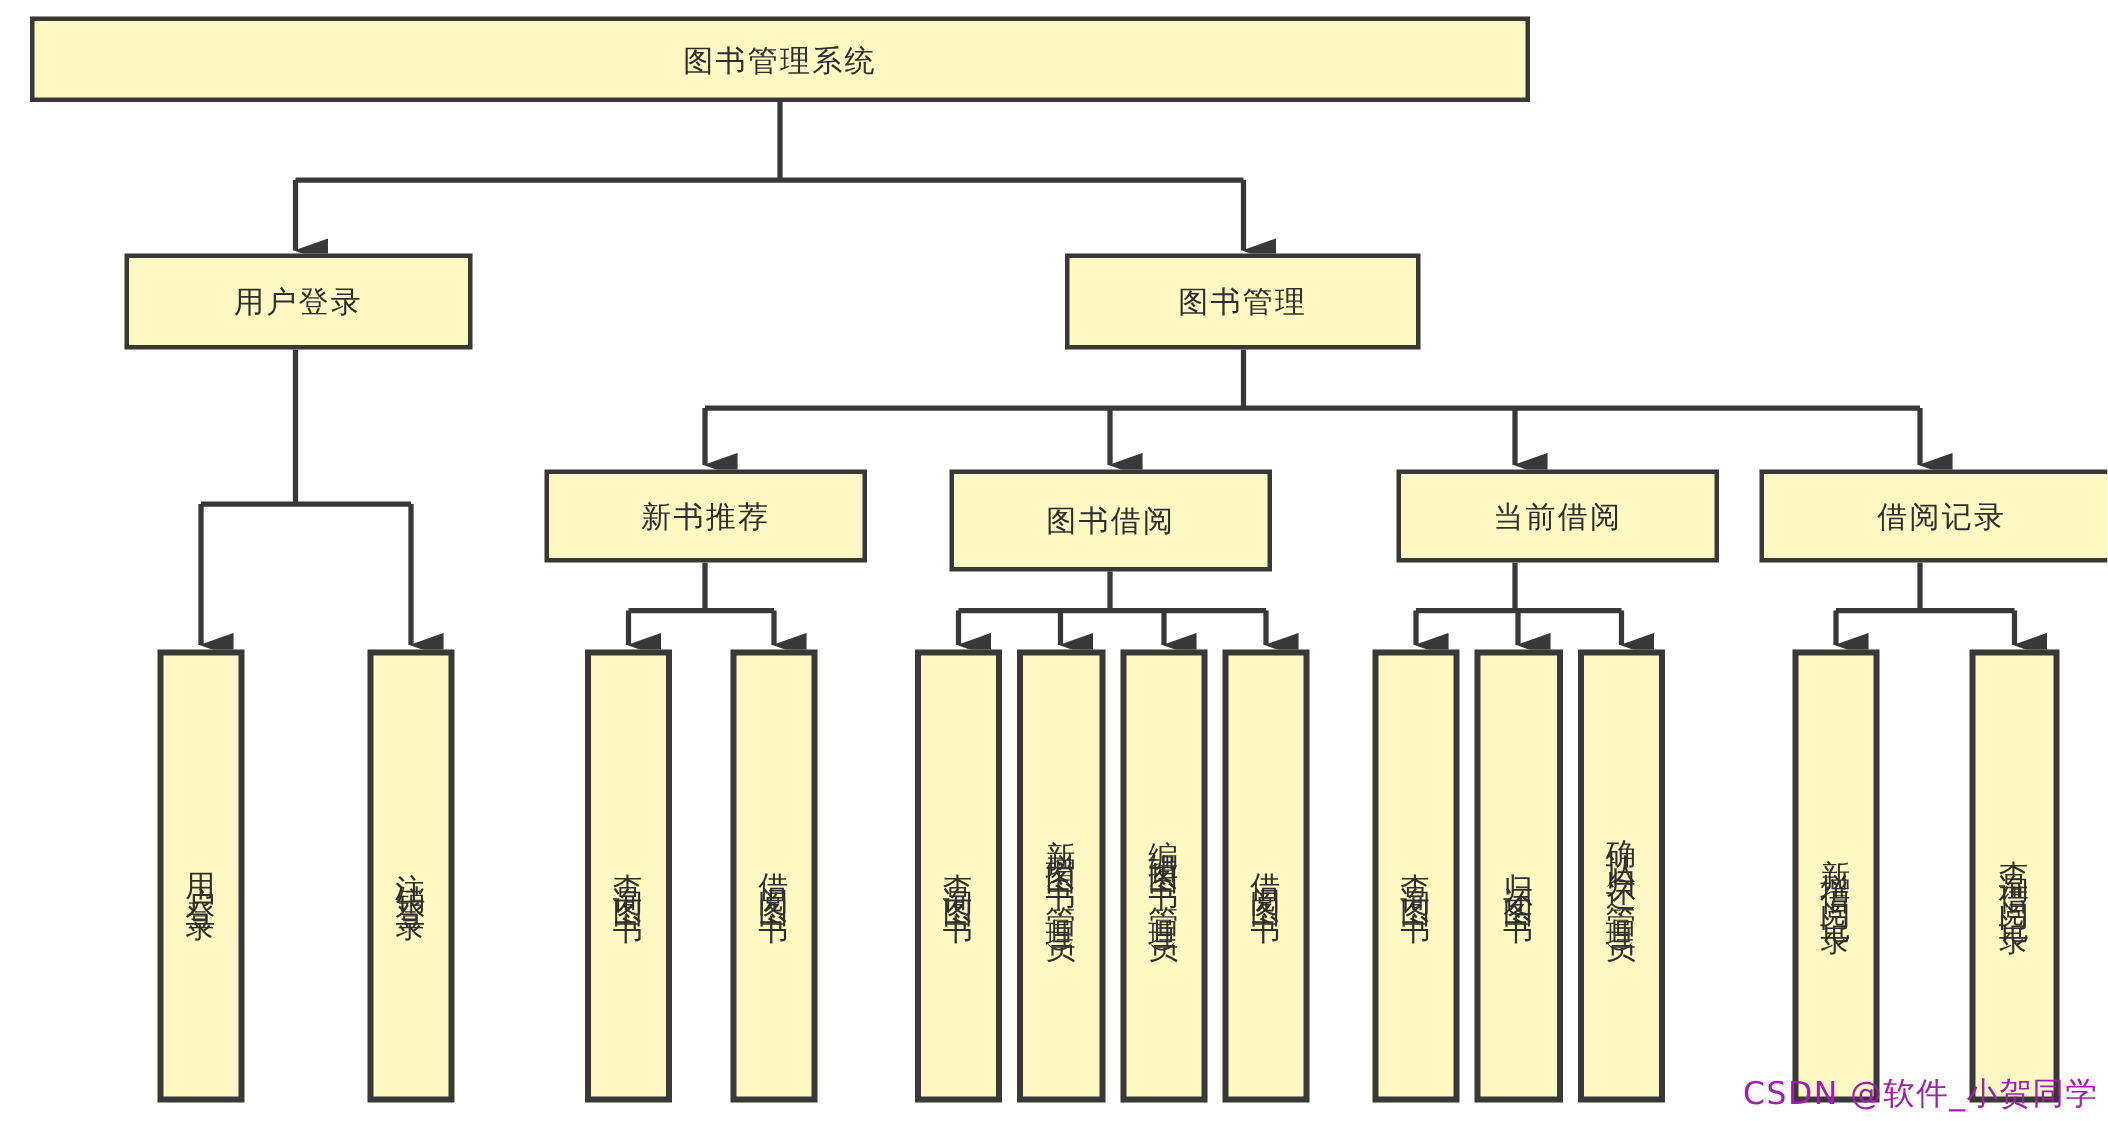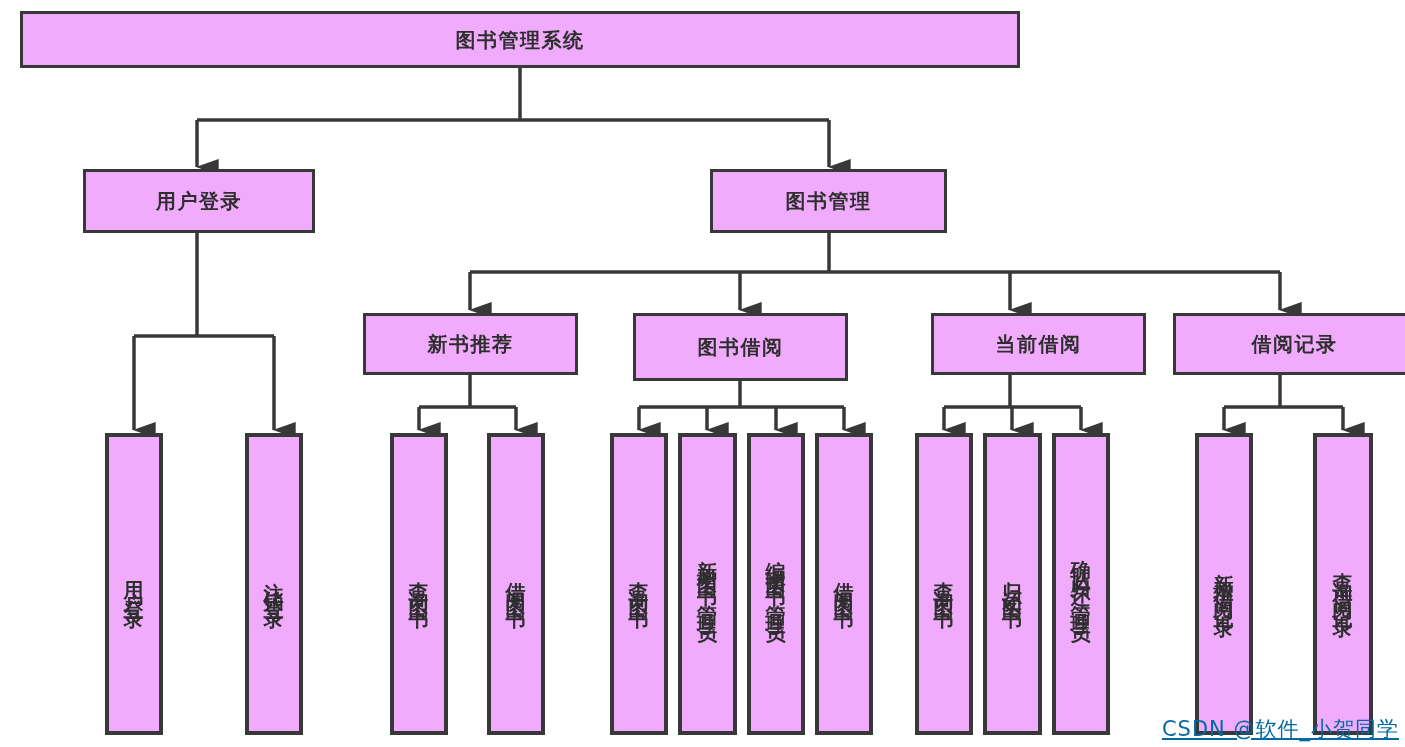--- a/index.html
+++ b/index.html
@@ -14,30 +14,29 @@
   }
   .wires {
     position: absolute;
     left: 0; top: 0;
     width: 1405px; height: 747px;
     pointer-events: none;
   }
   .node {
     position: absolute;
     box-sizing: border-box;
-    background: #f0abfc;
+    background: #fef9c3;
     border: 3px solid #383838;
     display: flex;
     align-items: center;
     justify-content: center;
     font-size: 20px;
     letter-spacing: 1.5px;
     line-height: 1;
     white-space: nowrap;
-    font-weight: bold;
   }
   .leaf {
     border-width: 4px;
   }
   .leaf .vtext {
     writing-mode: vertical-rl;
     text-orientation: mixed;
     letter-spacing: 9px;
     line-height: 1;
     font-size: 20px;
@@ -63,24 +62,23 @@
   .n-lf-9  { left: 983px;  width: 59px; }
   .n-lf-10 { left: 1052px; width: 58px; }
   .n-lf-11 { left: 1195px; width: 58px; }
   .n-lf-12 { left: 1313px; width: 60px; }
   .watermark {
     position: absolute;
     right: 6px;
     bottom: 4px;
     font-size: 21px;
     letter-spacing: 1px;
-    color: #0369a1;
+    color: #a21caf;
     z-index: 5;
     white-space: nowrap;
-    text-decoration: underline;
   }
 </style>
 </head>
 <body>
 
 <div class="canvas">
 
   <svg class="wires" viewBox="0 0 1405 747" xmlns="http://www.w3.org/2000/svg">
     <defs>
       <marker id="arrow" markerWidth="4.6" markerHeight="6.5" refX="2.3" refY="6.2" orient="auto" markerUnits="strokeWidth">

